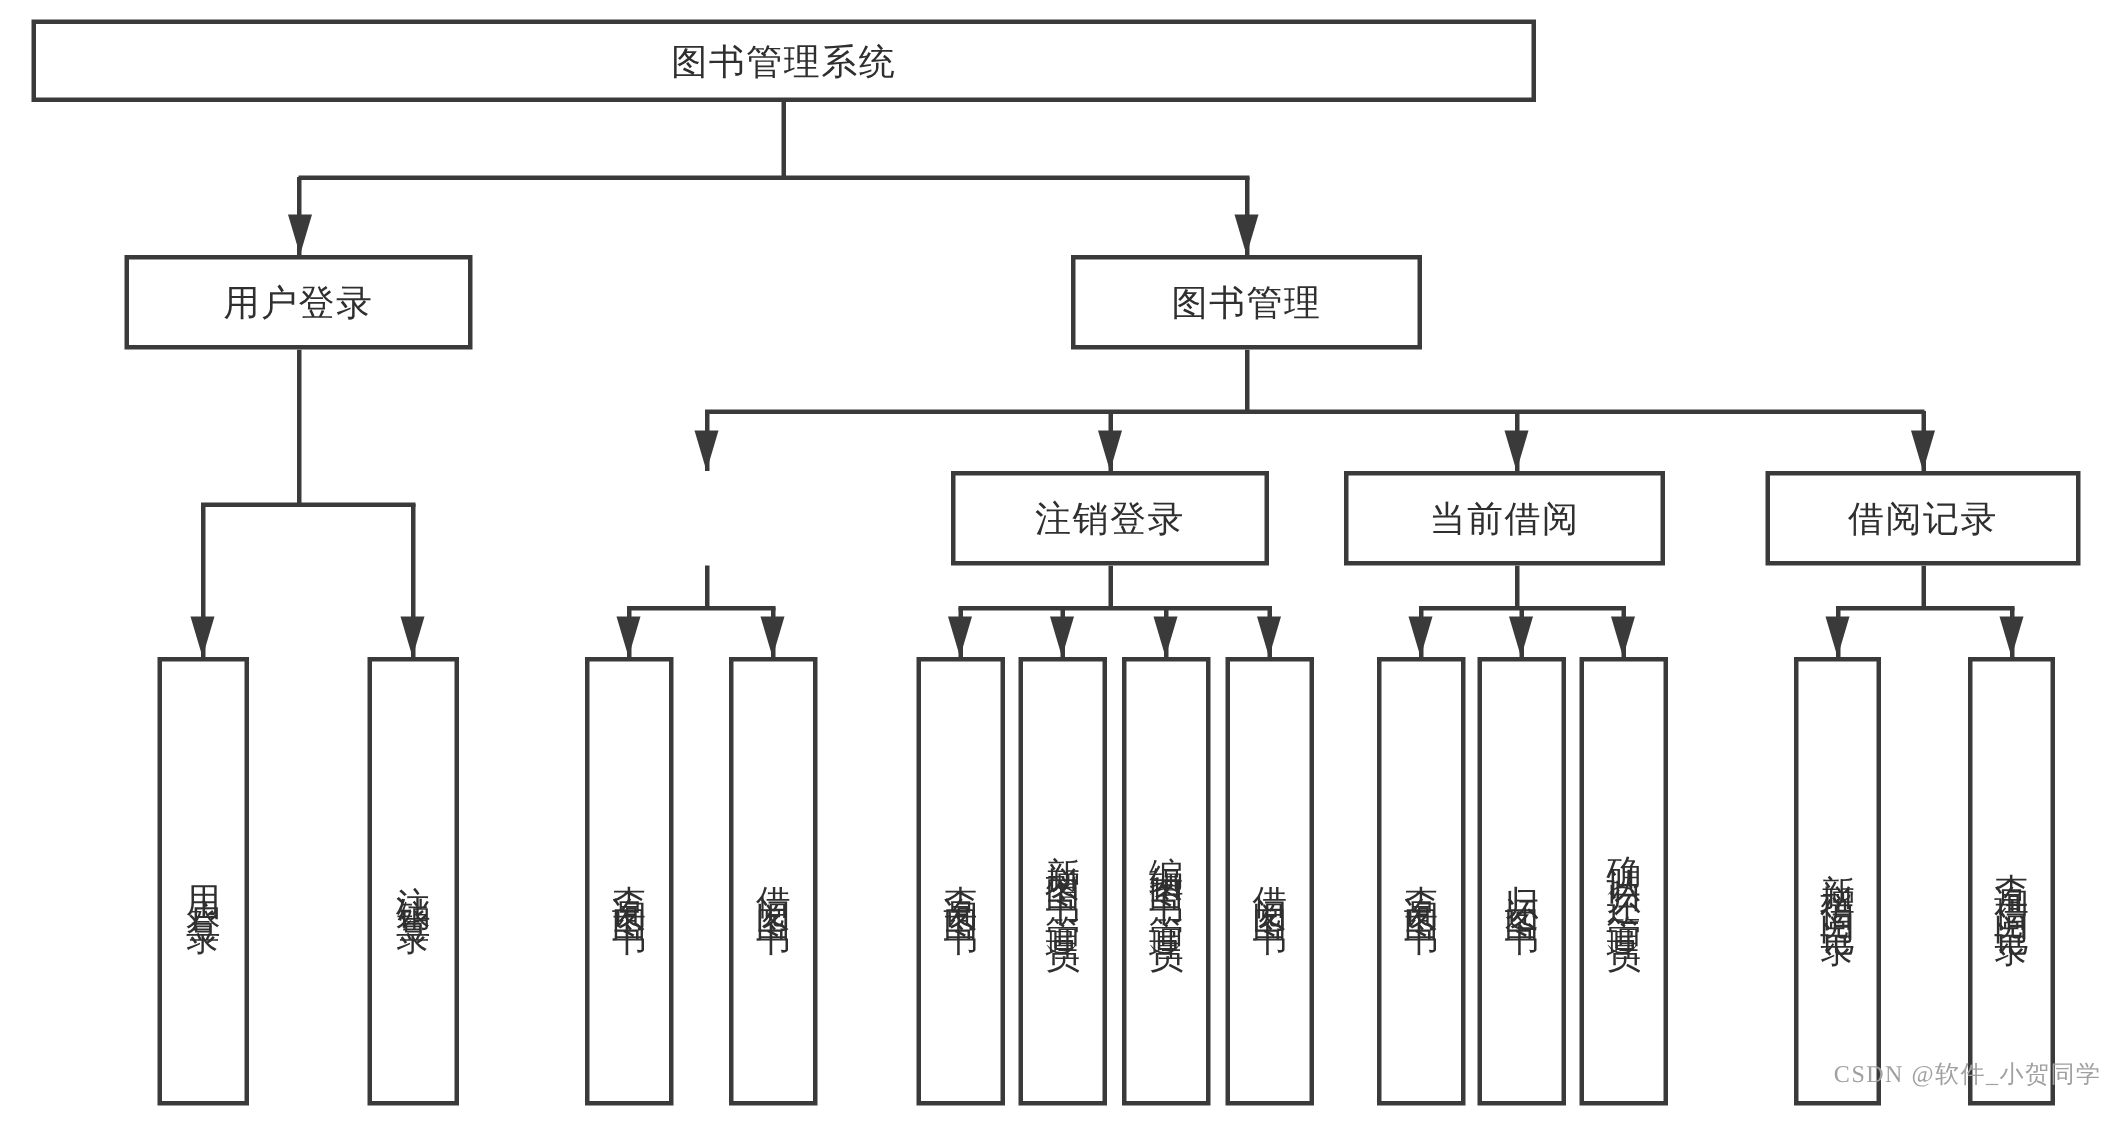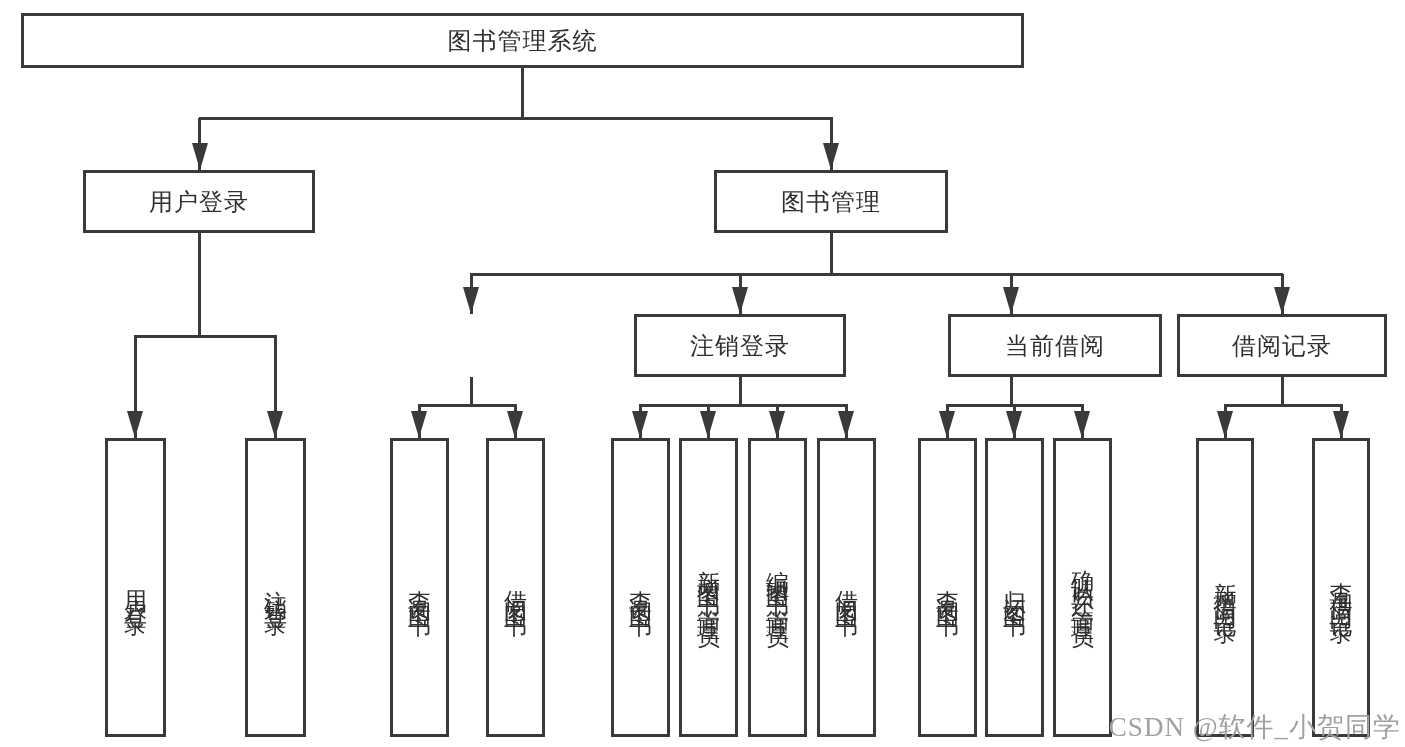--- a/index.html
+++ b/index.html
@@ -51,22 +51,22 @@
     position: absolute;
     width: 0; height: 0;
     border-left: 8.5px solid transparent;
     border-right: 8.5px solid transparent;
     border-top: 27px solid var(--line);
     z-index: 1;
   }
   .watermark {
     position: absolute;
     right: 4px;
-    bottom: 2px;
-    font-size: 27px;
+    bottom: 20px;
+    font-size: 16px;
     color: var(--watermark);
     z-index: 5;
     letter-spacing: 1px;
     text-align: center;
   }
 </style>
 </head>
 <body>
 
 <div class="canvas">
@@ -103,21 +103,21 @@
   <div class="ln" style="left:738.5px; top:274px; width:3px; height:40px;"></div>
   <div class="arr" style="left:731.5px; top:287px;"></div>
   <div class="ln" style="left:1009.5px; top:274px; width:3px; height:40px;"></div>
   <div class="arr" style="left:1002.5px; top:287px;"></div>
   <div class="ln" style="left:1280.5px; top:274px; width:3px; height:40px;"></div>
   <div class="arr" style="left:1273.5px; top:287px;"></div>
 
   <div class="box hbox" style="left:634px; top:314px; width:212px; height:63px;">
     <span>注销登录</span>
   </div>
-  <div class="box hbox" style="left:948px; top:314px; width:214px; height:63px;text-align:center;">
+  <div class="box hbox" style="left:896px; top:314px; width:214px; height:63px;text-align:center;">
     <span>当前借阅</span>
   </div>
   <div class="box hbox" style="left:1177px; top:314px; width:210px; height:63px;">
     <span>借阅记录</span>
   </div>
 
   <div class="ln" style="left:469.5px; top:377px; width:3px; height:28px;"></div>
   <div class="ln" style="left:418px; top:403.5px; width:99px; height:3px;"></div>
   <div class="ln" style="left:418px; top:405px; width:3px; height:33px;"></div>
   <div class="arr" style="left:411px; top:411px;"></div>

